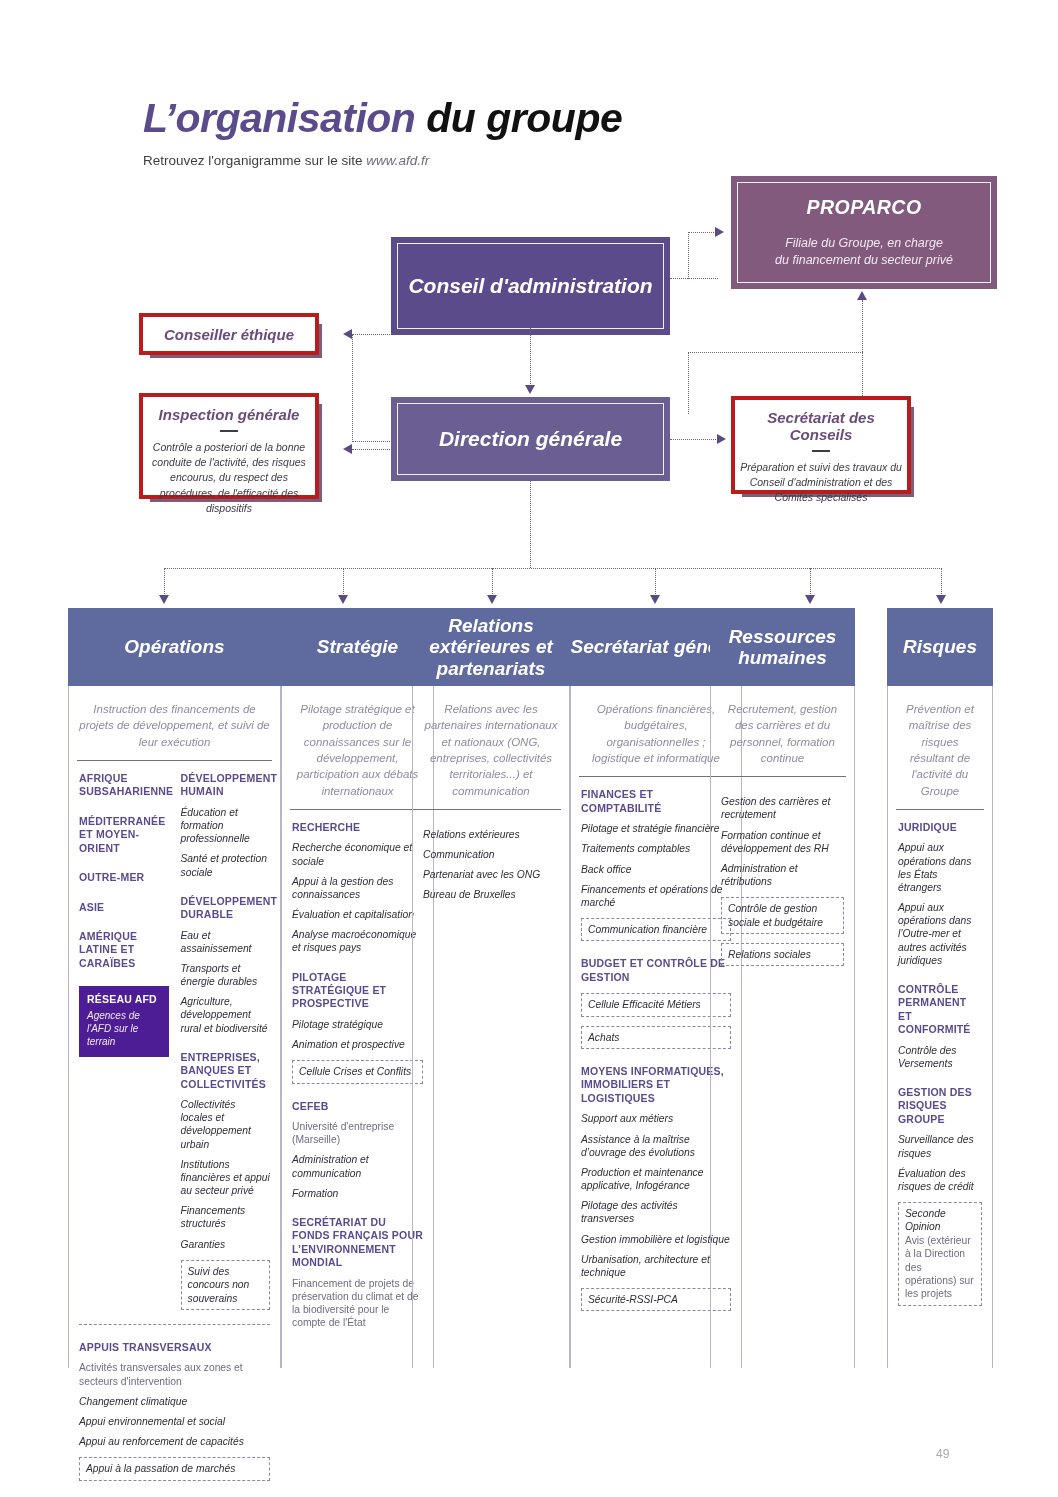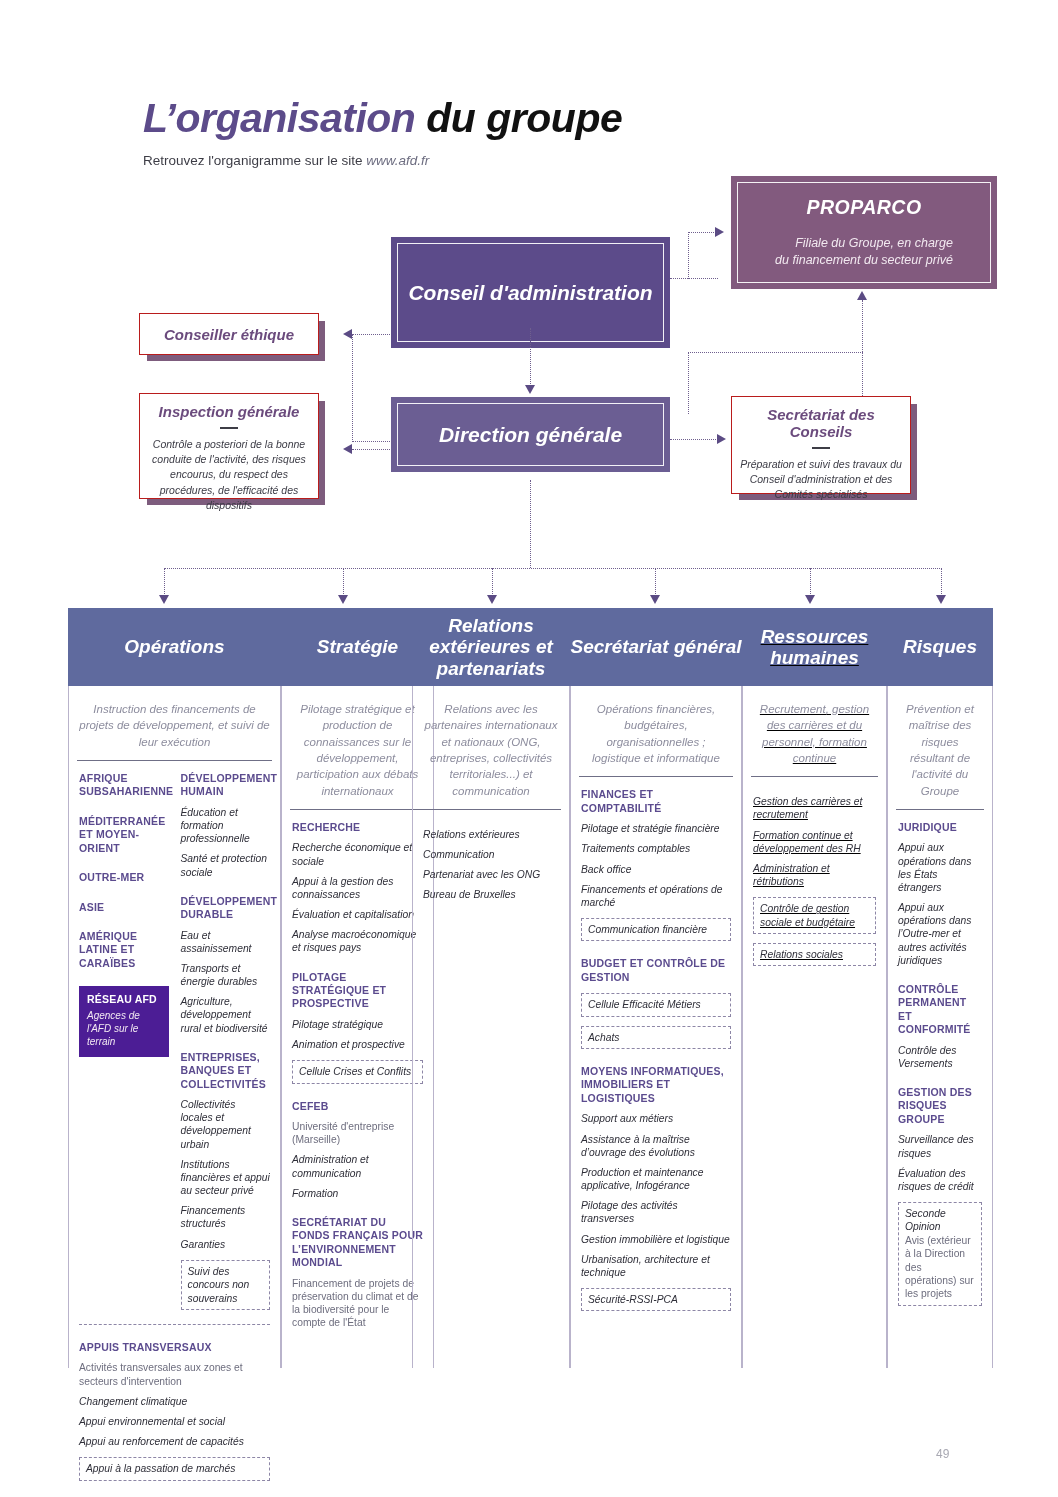--- a/index.html
+++ b/index.html
@@ -25,47 +25,47 @@
     color: #ffffff;
     display: flex; flex-direction: column;
     align-items: center; justify-content: center;
     text-align: center;
   }
   .box-solid .inner {
     position: absolute; left: 6px; top: 6px; right: 6px; bottom: 6px;
     border: 1.5px solid rgba(255,255,255,0.92);
     pointer-events: none;
   }
-  .box-solid .txt { position: relative; z-index: 2; text-align: right; }
+  .box-solid .txt { position: relative; z-index: 2; }
 
   #conseil-admin {
-    left: 391px; top: 237px; width: 279px; height: 111px;
+    left: 391px; top: 237px; width: 279px; height: 98px;
     background: #5c4b8a;
   }
   #conseil-admin .htxt { font-size: 21px; font-weight: bold; font-style: italic; }
 
   #direction-generale {
-    left: 391px; top: 397px; width: 279px; height: 75px;
+    left: 391px; top: 397px; width: 279px; height: 84px;
     background: #6b5e93;
   }
   #direction-generale .htxt { font-size: 21px; font-weight: bold; font-style: italic; }
 
   #proparco {
     left: 731px; top: 176px; width: 266px; height: 113px;
     background: #825a7e;
     padding: 4px 14px;
   }
   #proparco .htxt { font-size: 19.5px; font-weight: bold; font-style: italic; letter-spacing: 0.5px; }
   #proparco .stxt { font-size: 12.5px; font-style: italic; line-height: 1.35; margin-top: 16px; color: #f2e9f0; }
 
   
   .box-white {
     position: absolute;
     background: #ffffff;
-    border: 1px solid #b91c1c;
+    border: 4px solid #b91c1c;
     text-align: center;
     padding: 9px 4px;
   }
   .box-white::after {
     content: "";
     position: absolute; left: 7px; top: 7px;
     width: 100%; height: 100%;
     background: #7d5c7d;
     z-index: -1;
   }
@@ -136,21 +136,21 @@
   .hdash { border-top: 1.5px dashed #8d86a6; margin: 14px 0 0; }
 
   .two { display: flex; gap: 12px; }
   .two > div { flex: 1 1 0; min-width: 0; }
 
   
   #col-operations { left: 0;    width: 213px; }
   #col-strategie  { left: 213px; width: 153px; }
   #col-relations  { left: 344px; width: 158px; }
   #col-secretariat{ left: 502px; width: 172px; }
-  #col-rh         { left: 674px; width: 145px; text-decoration: underline; }
+  #col-rh         { left: 642px; width: 145px; }
   #col-risques    { left: 819px; width: 106px; }
 
   
   #page-num { position: absolute; left: 936px; top: 1447px; font-size: 12px; color: #a8a8b2; }
 </style>
 </head>
 <body>
 
 <div class="title-wrap">
   <div class="title">

